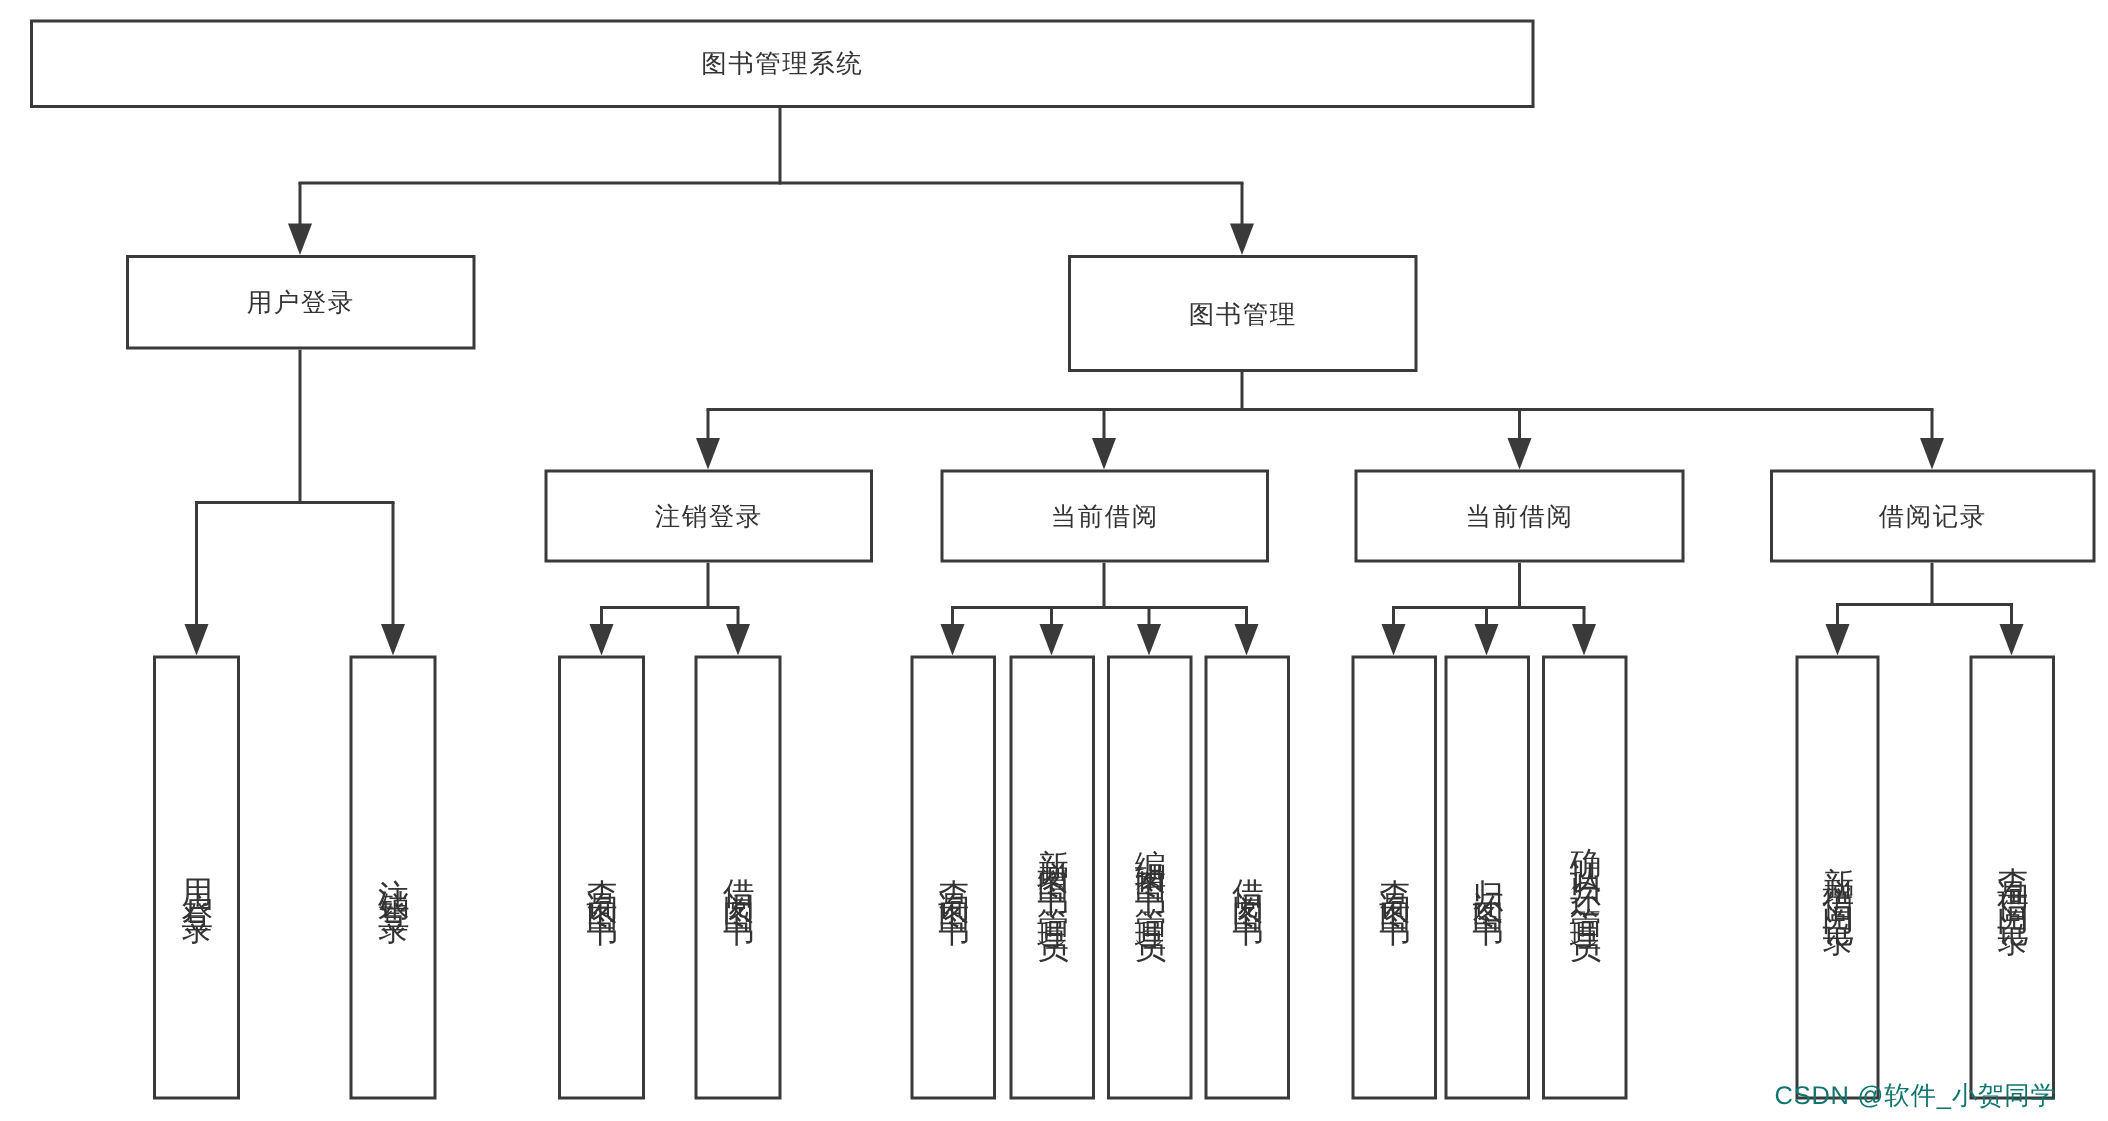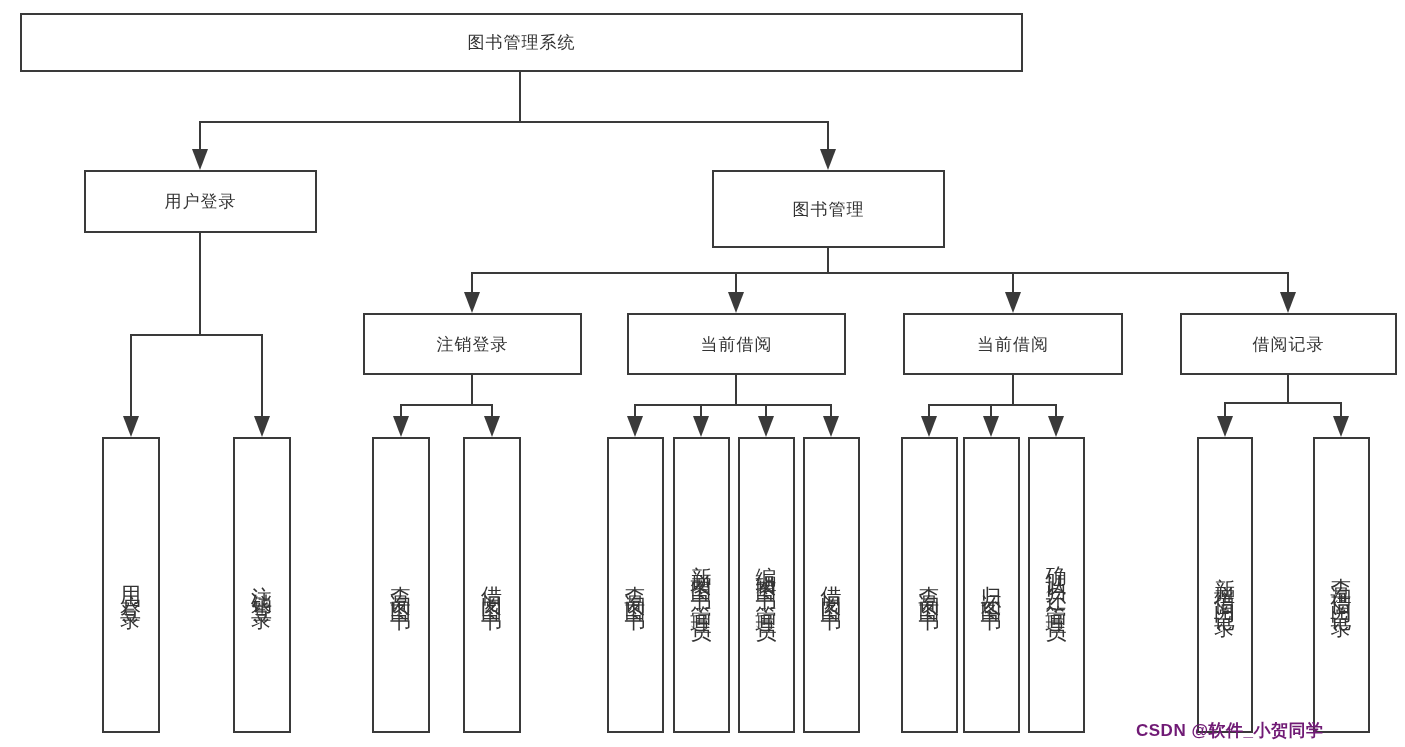--- a/index.html
+++ b/index.html
@@ -40,28 +40,27 @@
     writing-mode: vertical-lr;
     text-orientation: mixed;
     color: #333333;
     font-size: 21px;
     letter-spacing: 8px;
     line-height: 1;
     white-space: nowrap;
   }
   #watermark {
     position: absolute;
-    left: 1136px;
+    left: 1183px;
     top: 719px;
     z-index: 10;
     font-size: 17px;
-    color: #701a75;
+    color: #0f766e;
     letter-spacing: 0.5px;
     white-space: nowrap;
-    font-weight: bold;
   }
 </style>
 </head>
 <body>
 
 <div id="stage">
 
   <svg id="connectors" viewBox="0 0 1405 747" xmlns="http://www.w3.org/2000/svg">
     <g stroke="#3a3a3a" stroke-width="2" fill="none">
 

